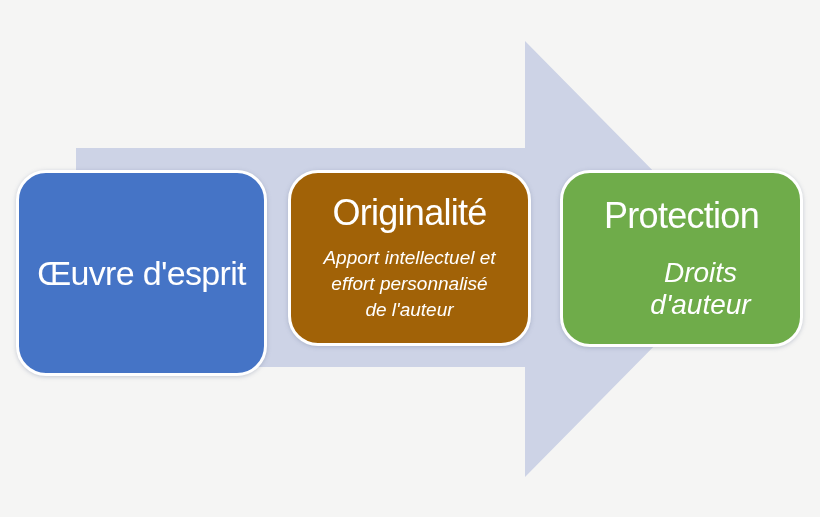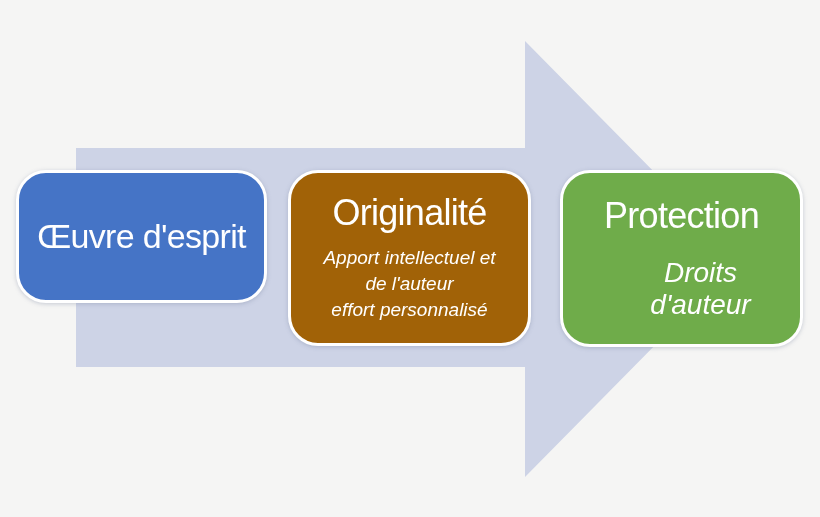--- a/index.html
+++ b/index.html
@@ -44,21 +44,21 @@
     font-style: italic;
   }
   .step-subtitle .sub-line {
     display: block;
   }
   
   .box-oeuvre {
     left: 16px;
     top: 170px;
     width: 251px;
-    height: 133px;
+    height: 206px;
   }
   .box-oeuvre .step-title { font-size: 34px; }
   .box-oeuvre .step-subtitle { font-size: 28px; margin-top: 17px; }
   
   .box-originalite {
     left: 288px;
     top: 170px;
     width: 243px;
     height: 176px;
   }
@@ -84,22 +84,22 @@
   </svg>
 
   <div class="step-box box-oeuvre" style="background-color: rgb(69, 116, 198);">
     <div class="step-title">Œuvre d'esprit</div>
   </div>
 
   <div class="step-box box-originalite" style="background-color: #a16207;">
     <div class="step-title">Originalité</div>
     <div class="step-subtitle">
       <span class="sub-line">Apport intellectuel et</span>
+      <span class="sub-line">effort personnalisé</span>
       <span class="sub-line">de l'auteur</span>
-      <span class="sub-line">effort personnalisé</span>
     </div>
   </div>
 
   <div class="step-box box-protection" style="background-color: rgb(111, 172, 74);">
     <div class="step-title">Protection</div>
     <div class="step-subtitle">
       <span class="sub-line">Droits d'auteur</span>
     </div>
   </div>
 

